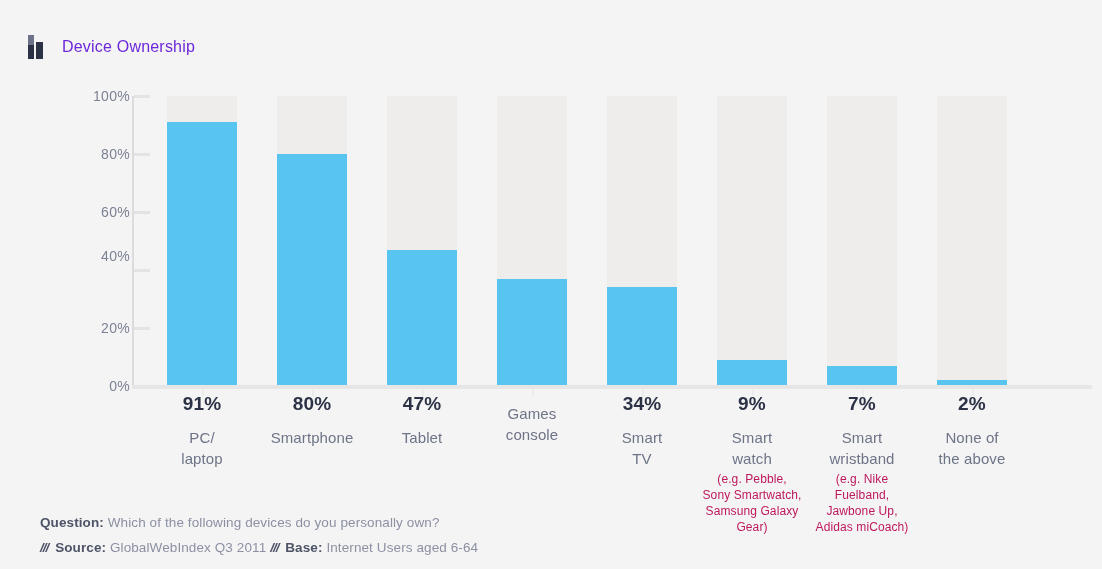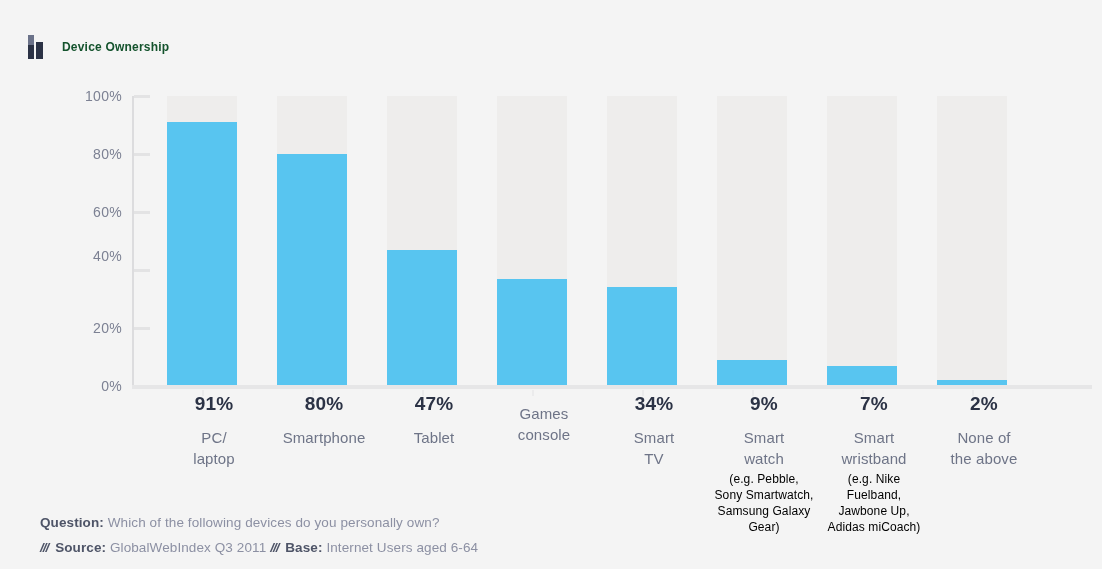--- a/index.html
+++ b/index.html
@@ -54,41 +54,42 @@
   }
   .title-icon .b3 {
     position: absolute;
     left: 8px;
     top: 7px;
     width: 7px;
     height: 17px;
     background: #2b3245;
   }
   .title-text {
-    font-size: 12px;
-    color: #14532d;
+    font-size: 16px;
+    color: #6d28d9;
     letter-spacing: 0.2px;
-    font-weight: 700;
+    font-weight: 400;
     white-space: nowrap;
   }
 
   
   .chart {
     position: absolute;
     left: 0;
     top: 92px;
     width: 1102px;
     height: 300px;
   }
   .ylabels {
     position: absolute;
     left: 0px;
     top: 0px;
     width: 122px;
     height: 294px;
+    padding-left: 8px;
   }
   .ylabel {
     position: absolute;
     right: 0;
     font-size: 14px;
     color: #7c8193;
     transform: translateY(-50%);
     white-space: nowrap;
     letter-spacing: 0.3px;
   }
@@ -148,21 +149,21 @@
     position: absolute;
     left: 0;
     bottom: 0;
     width: 70px;
     background: #58c5f0;
   }
 
   
   .xlabels {
     position: absolute;
-    left: 12px;
+    left: 0;
     top: 392px;
     width: 898px;
     height: 170px;
   }
   .xcol {
     position: absolute;
     top: 0;
     width: 120px;
     text-align: center;
   }
@@ -175,21 +176,21 @@
   }
   .xname {
     font-size: 15px;
     color: #6e7487;
     line-height: 21px;
     margin-top: 11px;
     letter-spacing: 0.1px;
   }
   .xsub {
     font-size: 12px;
-    color: #000000;
+    color: #be185d;
     line-height: 16px;
     margin-top: 2px;
     letter-spacing: 0.1px;
   }
 
   
   .footer {
     position: absolute;
     left: 40px;
     top: 510px;

